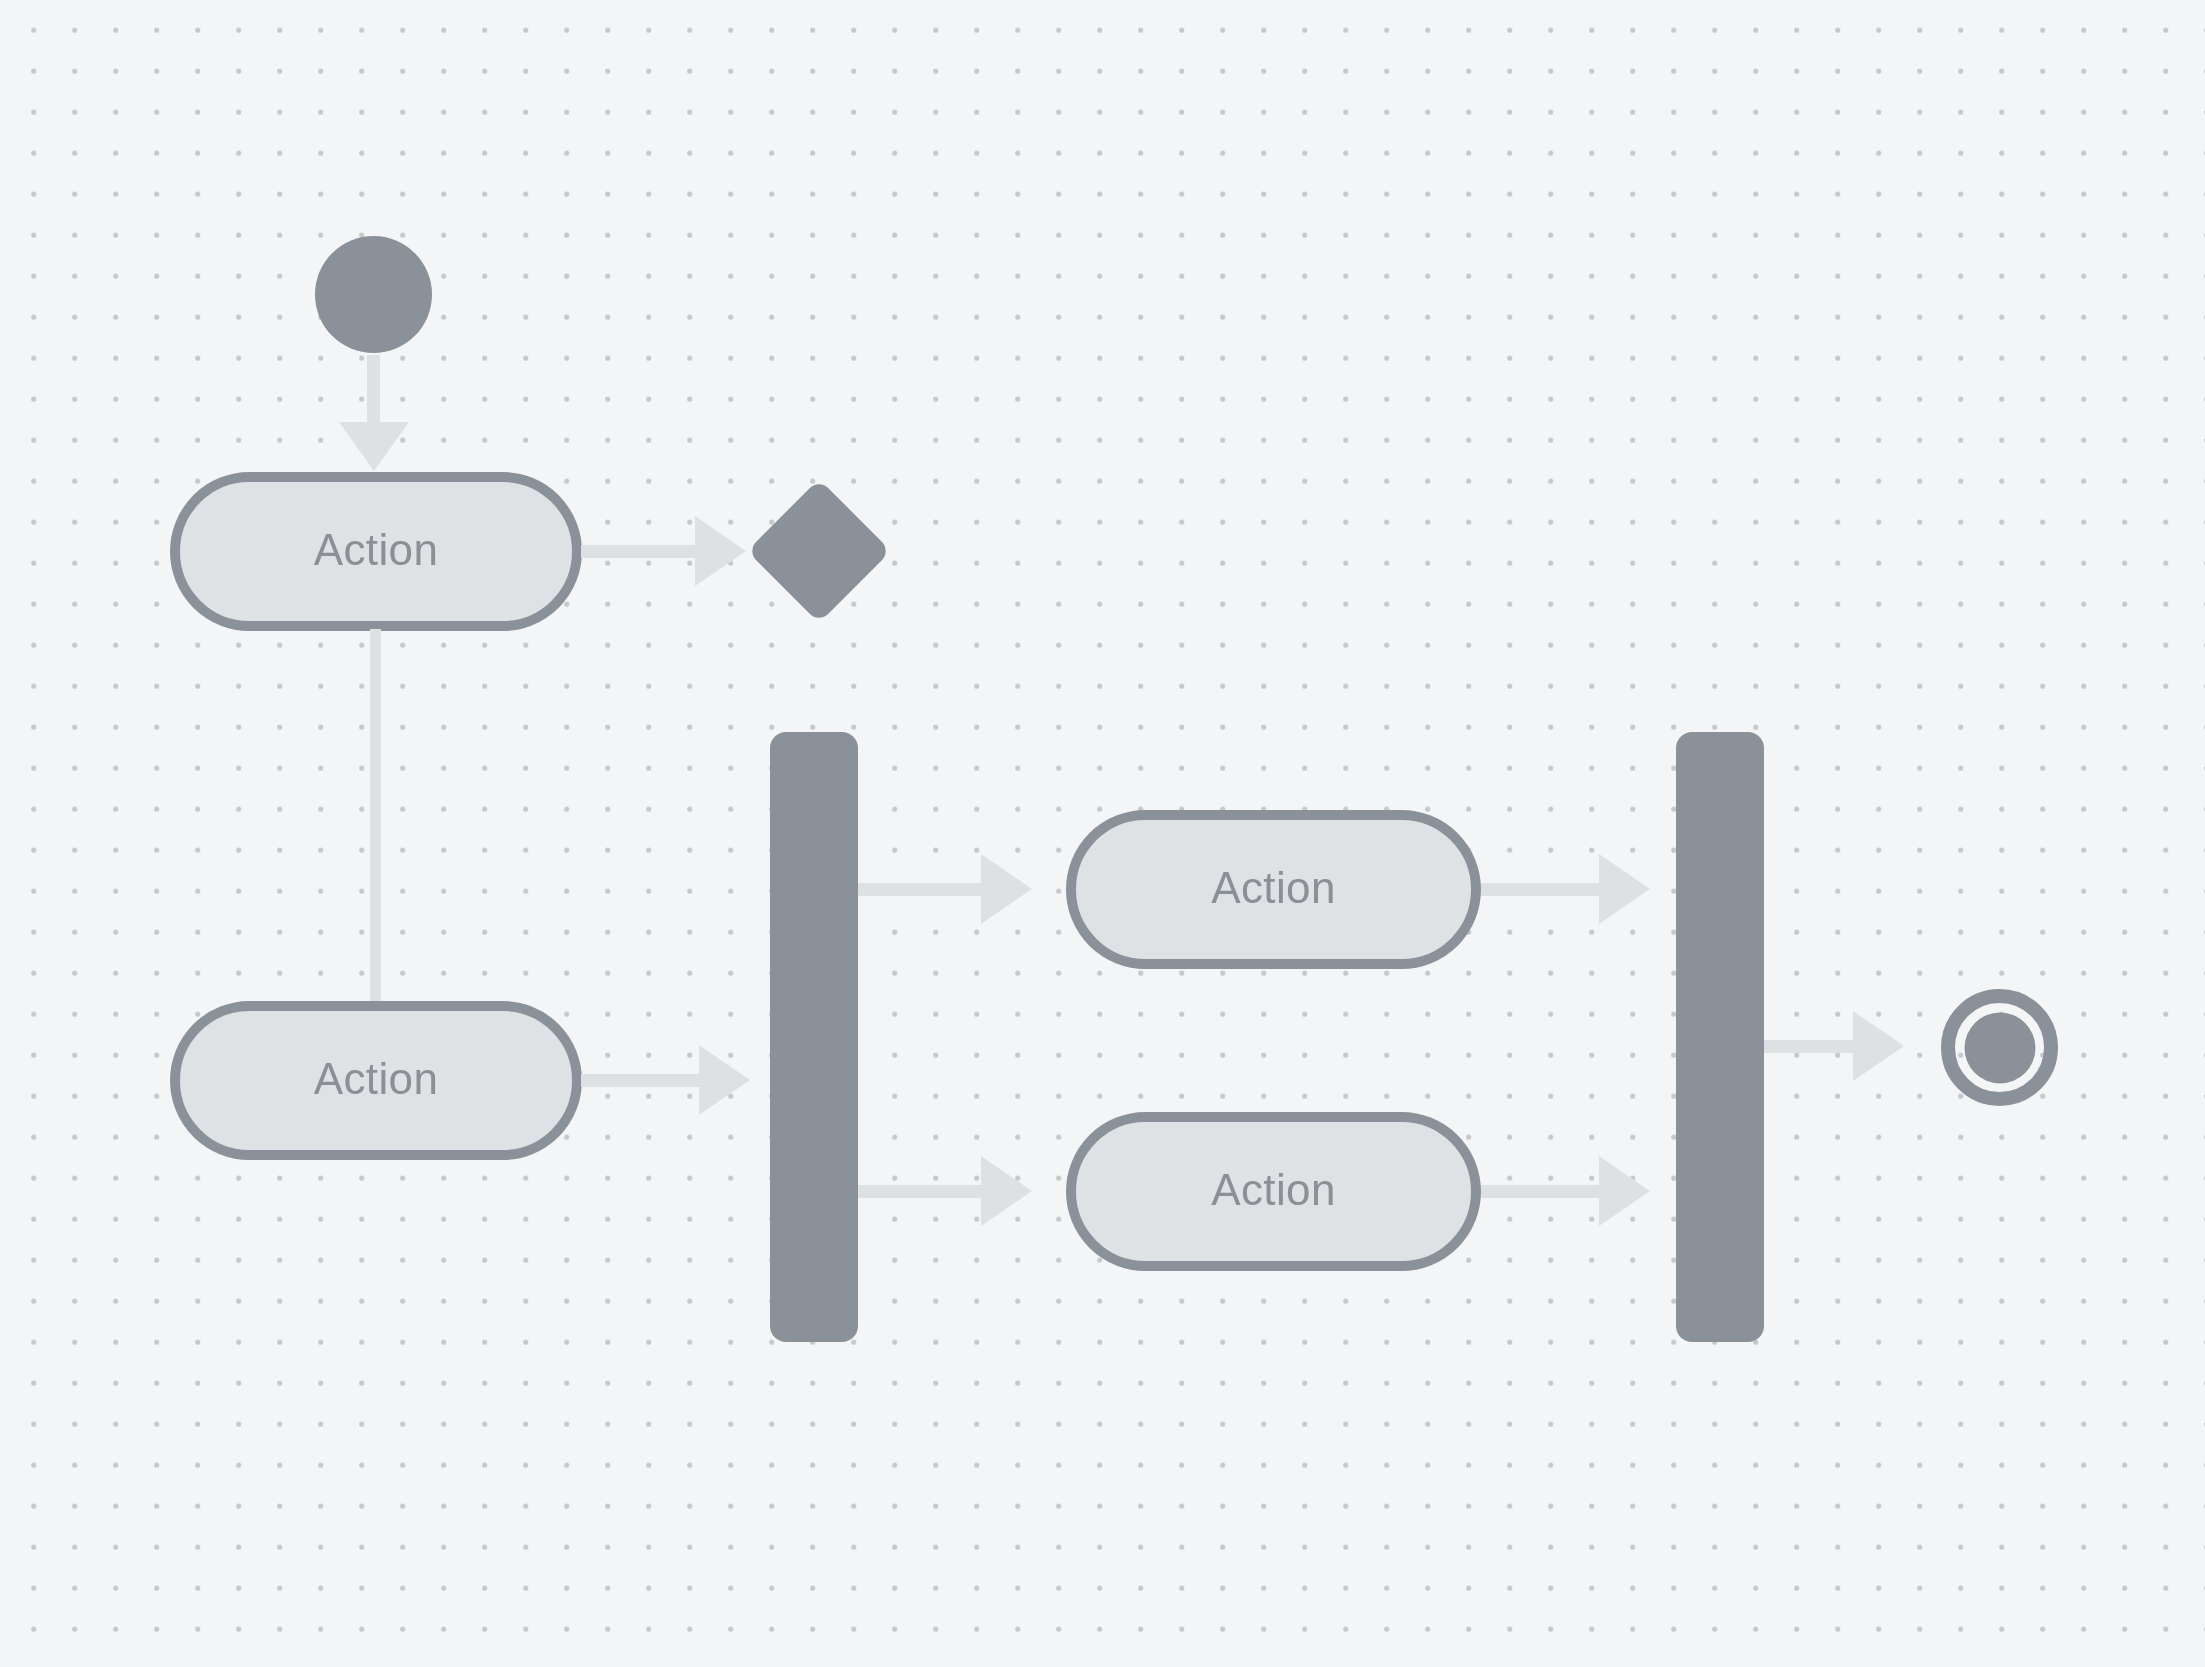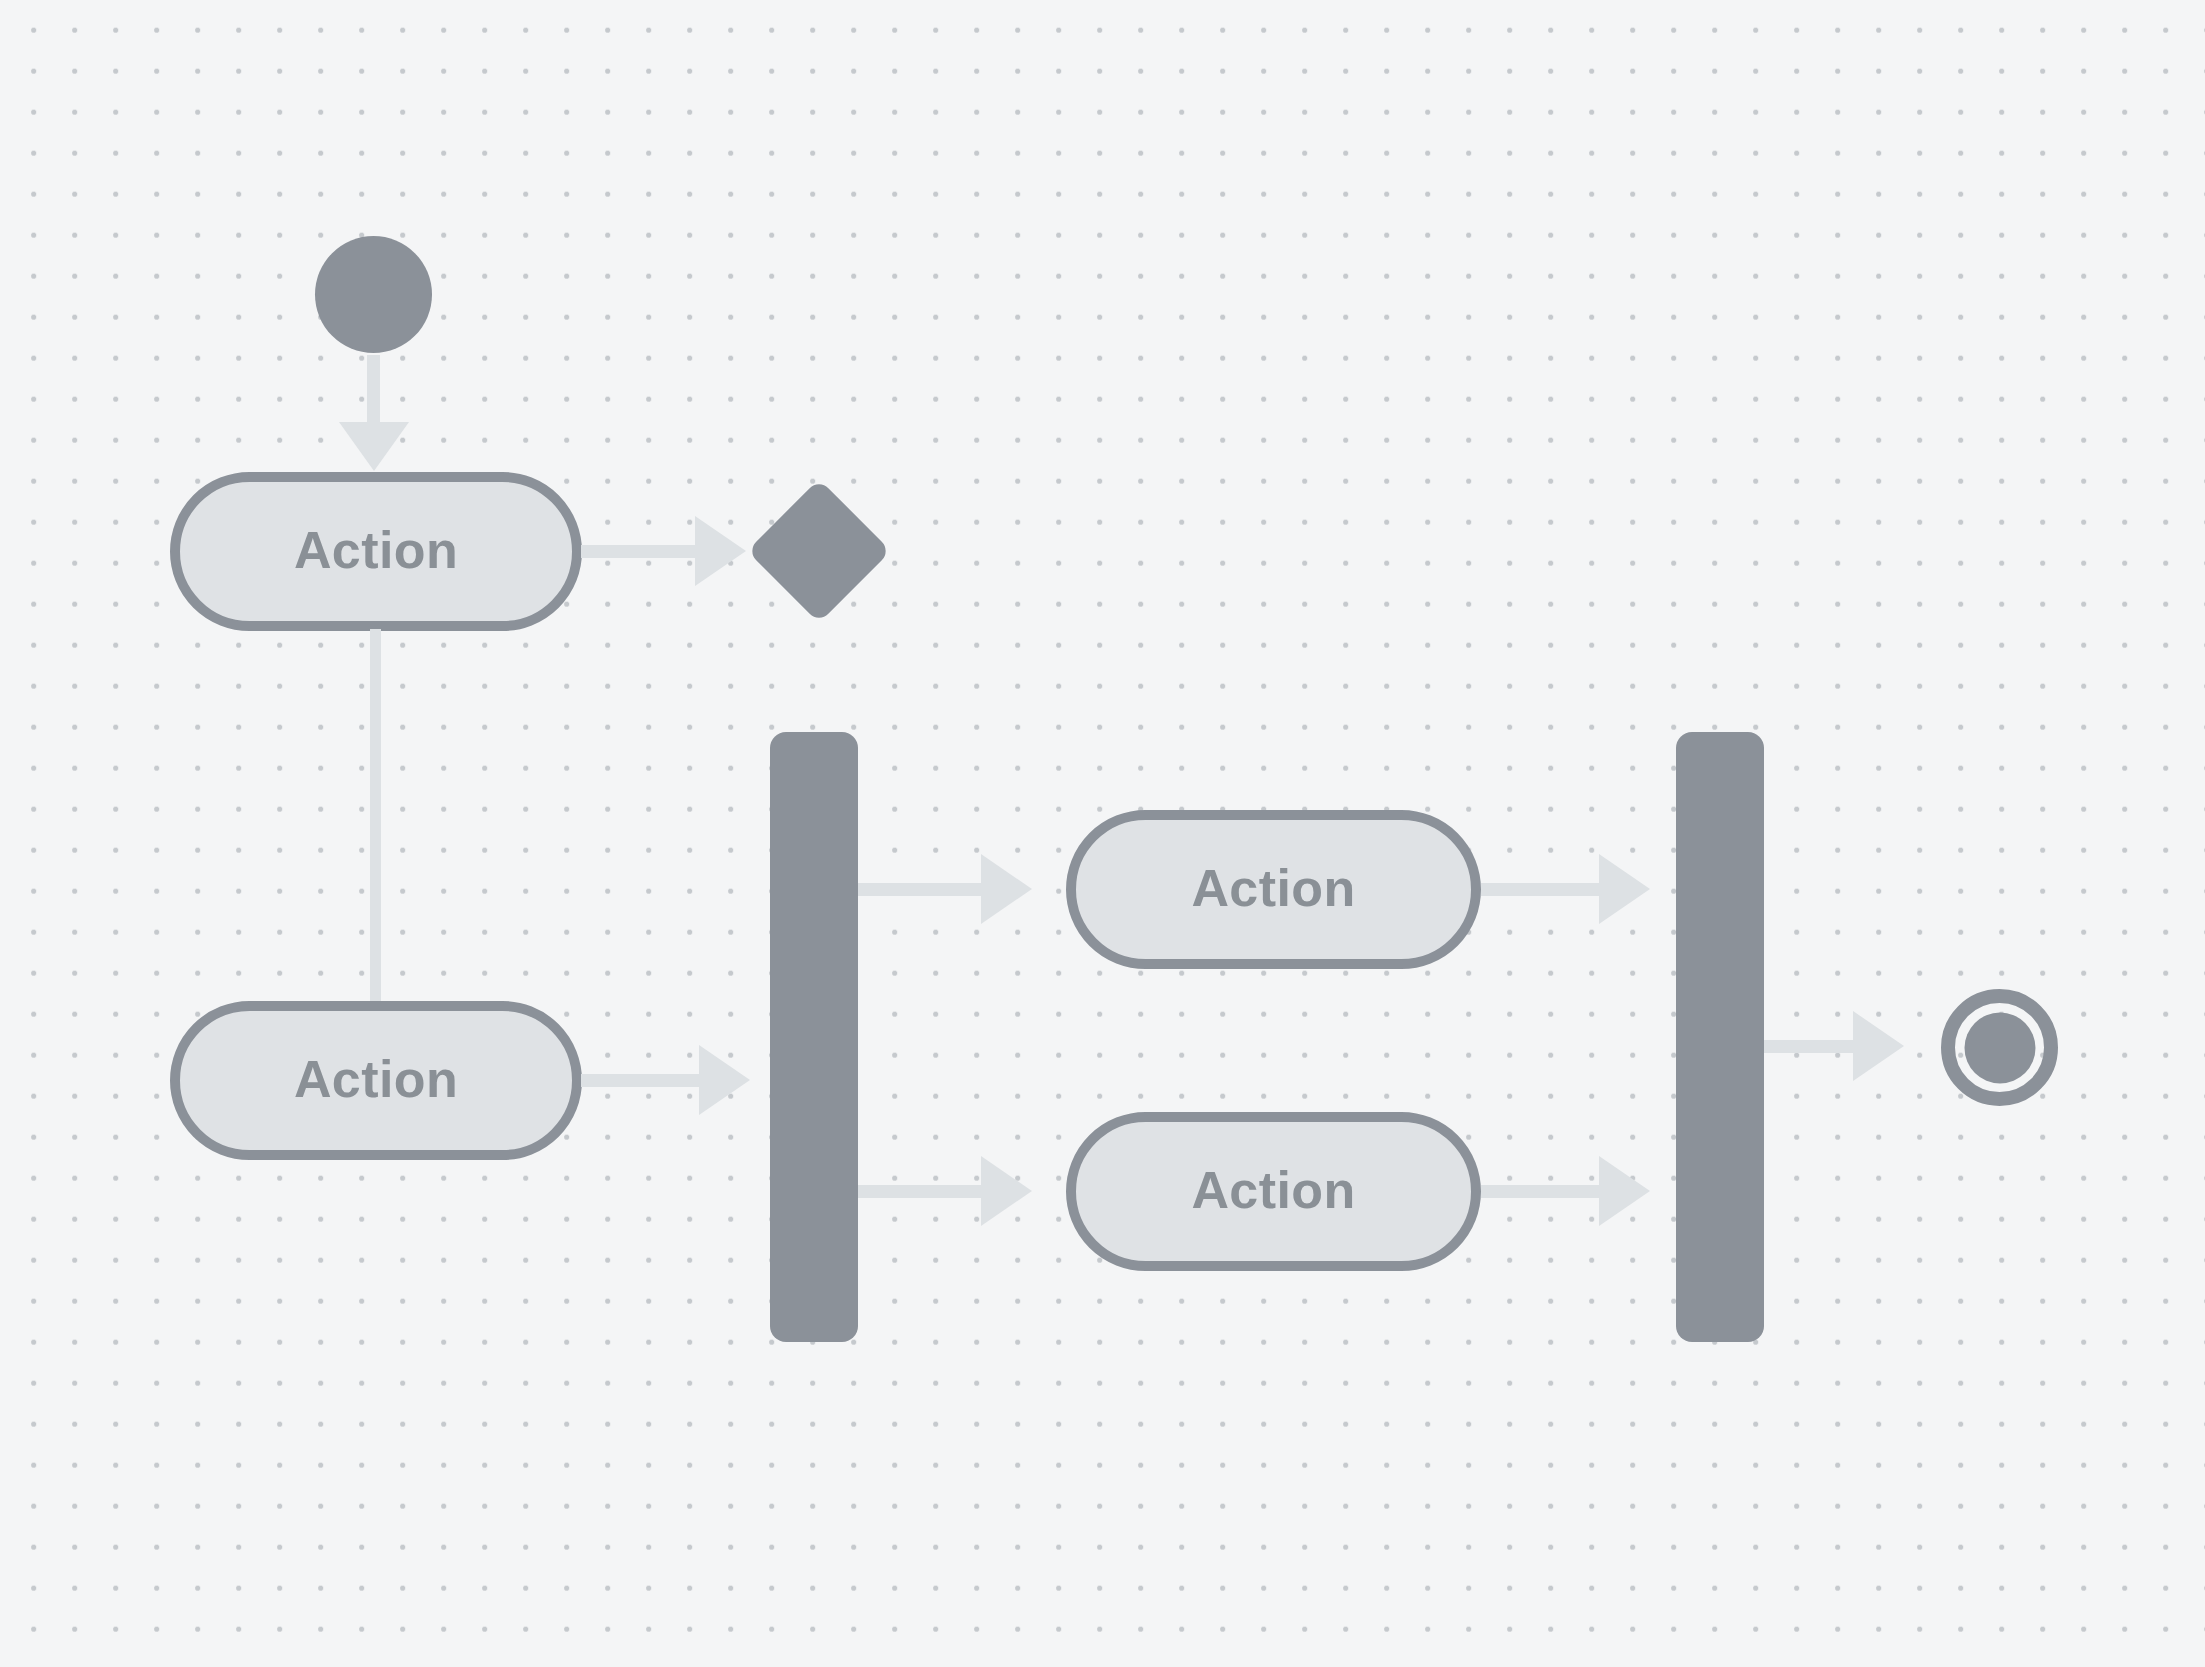--- a/index.html
+++ b/index.html
@@ -33,21 +33,21 @@
 
   
   .action{
     background:var(--fill);
     border:10.6px solid var(--dark);
     border-radius:88px;
     display:flex;align-items:center;justify-content:center;
   }
   .action .label{
     color:var(--label);
-    font-size:52px;font-weight:700;
+    font-size:44px;font-weight:400;
     letter-spacing:0.4px;
     line-height:1;
     padding-bottom:2.6px;
   }
 
   
   .diamond{
     width:102px;height:102px;
     background:var(--dark);
     border-radius:13.2px;

